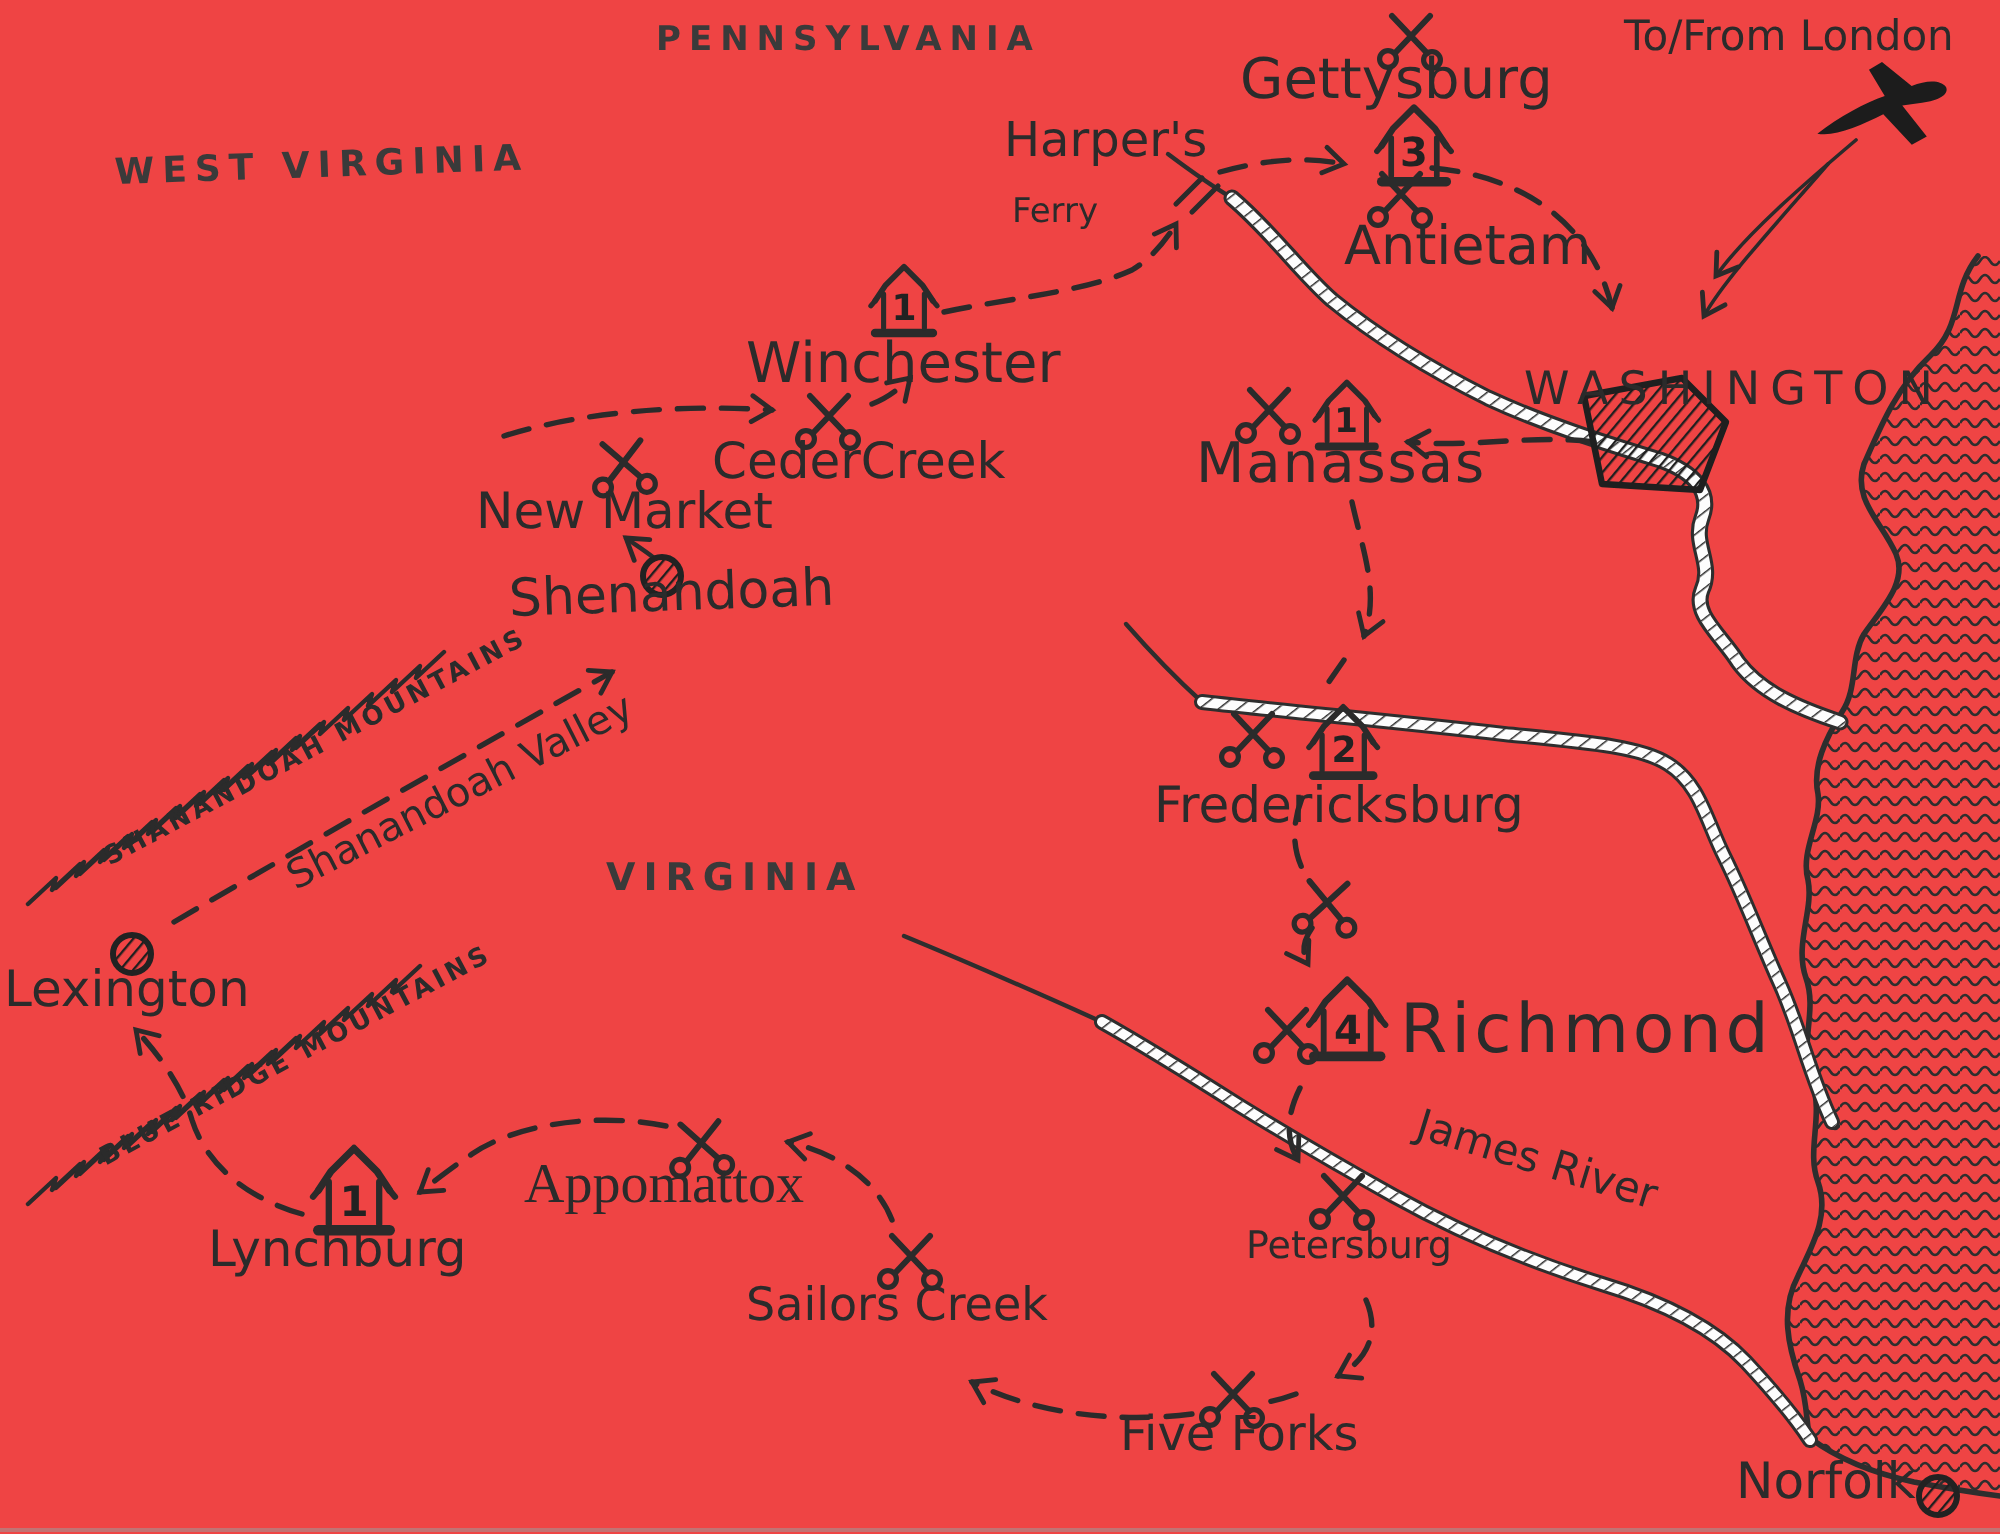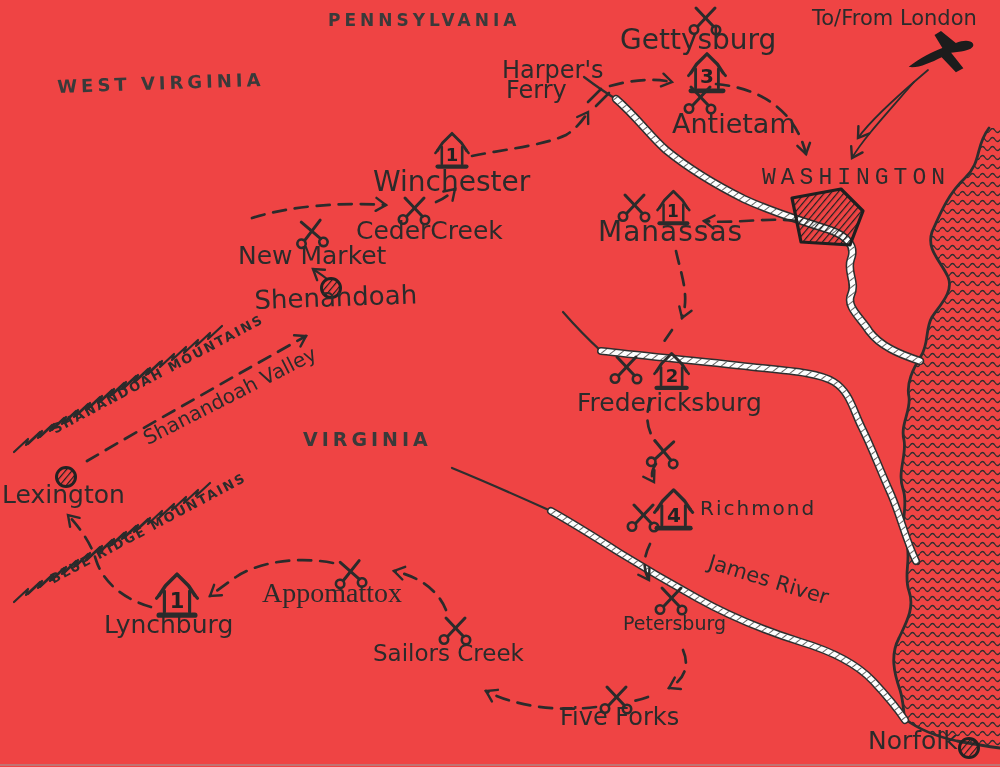--- a/index.html
+++ b/index.html
@@ -177,30 +177,30 @@
 </svg>
 
 <div class="lbl state" style="left:328px;top:12px;font-size:17px;letter-spacing:4px;">PENNSYLVANIA</div>
 <div class="lbl state" style="left:57px;top:78px;font-size:18px;letter-spacing:4px;transform:rotate(-2deg);">WEST VIRGINIA</div>
 <div class="lbl state" style="left:303px;top:430px;font-size:19px;letter-spacing:4px;">VIRGINIA</div>
 
 <div class="lbl" style="left:812px;top:8px;font-size:21px;">To/From London</div>
 
 <div class="lbl" style="left:620px;top:26px;font-size:28px;">Gettysburg</div>
 <div class="lbl" style="left:502px;top:58px;font-size:24px;">Harper's</div>
-<div class="lbl" style="left:506px;top:78px;font-size:24px;">Ferry</div>
+<div class="lbl" style="left:506px;top:98px;font-size:17px;">Ferry</div>
 <div class="lbl" style="left:672px;top:110px;font-size:27px;">Antietam</div>
-<div class="lbl" style="left:762px;top:167px;font-size:23px;letter-spacing:5px;font-family:Liberation Mono, monospace;">WASHINGTON</div>
+<div class="lbl" style="left:762px;top:184px;font-size:23px;letter-spacing:5px;">WASHINGTON</div>
 <div class="lbl" style="left:373px;top:168px;font-size:28px;">Winchester</div>
 <div class="lbl" style="left:356px;top:218px;font-size:25px;">CederCreek</div>
 <div class="lbl" style="left:598px;top:218px;font-size:28px;letter-spacing:1px;">Manassas</div>
 <div class="lbl" style="left:238px;top:243px;font-size:25px;">New Market</div>
 <div class="lbl" style="left:254px;top:287px;font-size:26px;transform:rotate(-2deg);">Shenandoah</div>
 <div class="lbl" style="left:577px;top:390px;font-size:25px;">Fredericksburg</div>
-<div class="lbl" style="left:700px;top:498px;font-size:20px;letter-spacing:2px;">Richmond</div>
+<div class="lbl" style="left:700px;top:498px;font-size:34px;letter-spacing:2px;">Richmond</div>
 <div class="lbl" style="left:2px;top:482px;font-size:25px;">Lexington</div>
 <div class="lbl" style="left:104px;top:612px;font-size:25px;">Lynchburg</div>
 <div class="lbl" style="left:262px;top:579px;font-size:28px;font-family:Liberation Serif, serif;">Appomattox</div>
 <div class="lbl" style="left:373px;top:642px;font-size:23px;">Sailors Creek</div>
 <div class="lbl" style="left:623px;top:614px;font-size:19px;">Petersburg</div>
 <div class="lbl" style="left:560px;top:705px;font-size:24px;">Five Forks</div>
 <div class="lbl" style="left:868px;top:728px;font-size:25px;">Norfolk</div>
 
 <div class="lbl" style="left:712px;top:552px;font-size:21px;transform:rotate(17deg);">James River</div>
 <div class="lbl" style="left:140px;top:430px;font-size:20px;transform:rotate(-27deg);">Shanandoah Valley</div>

